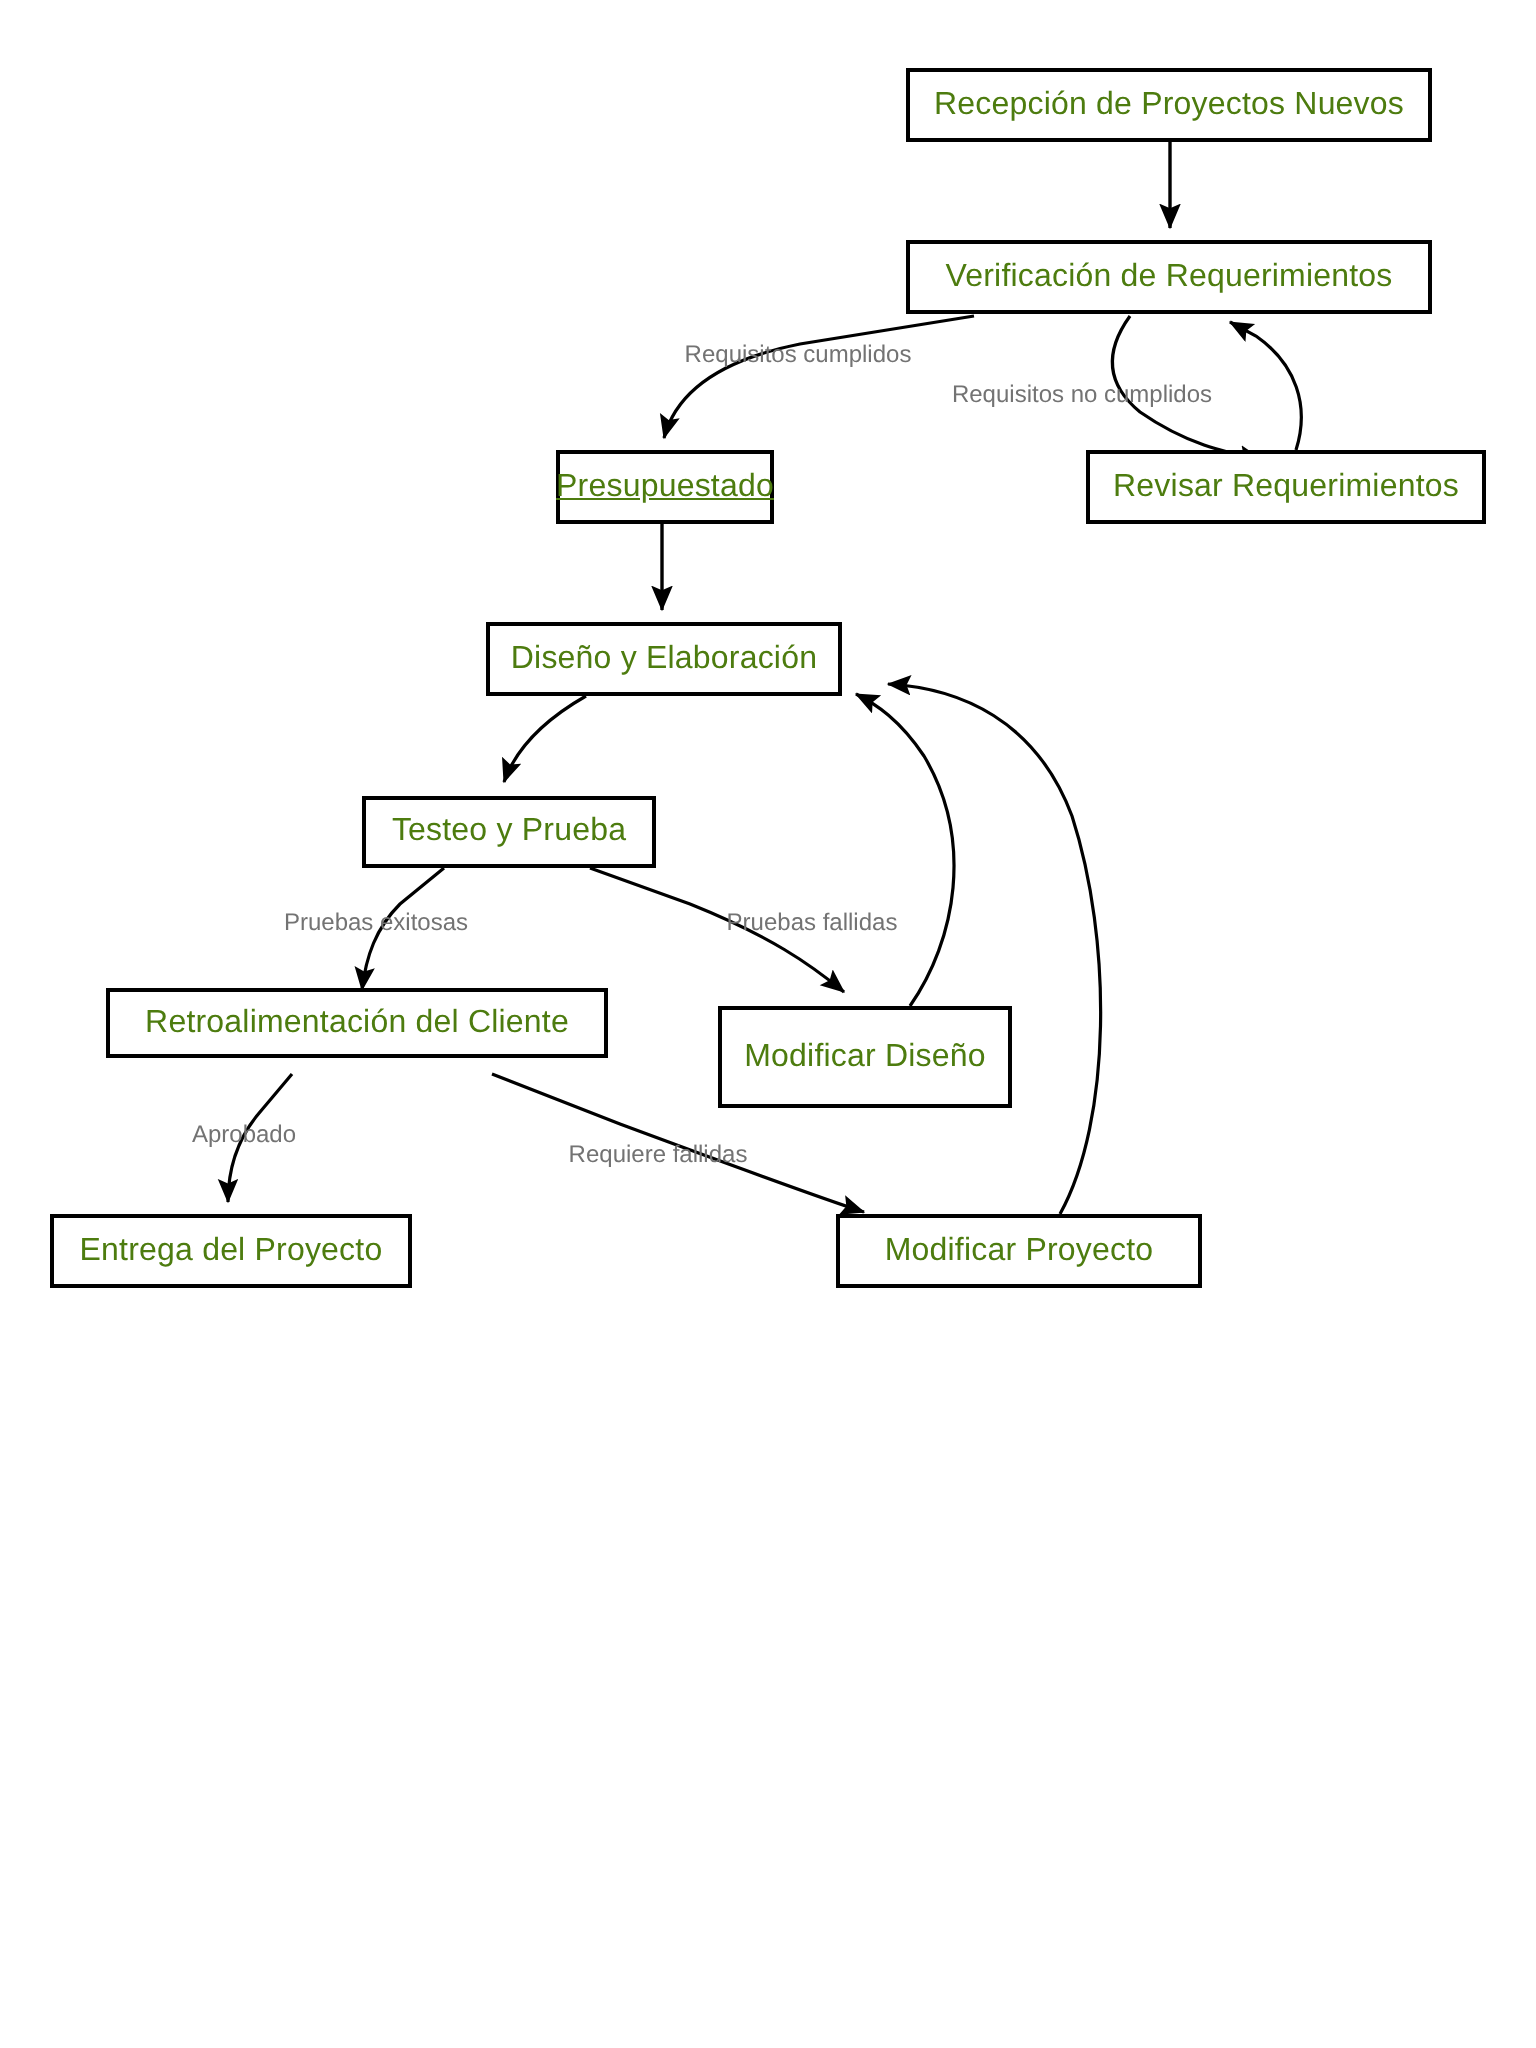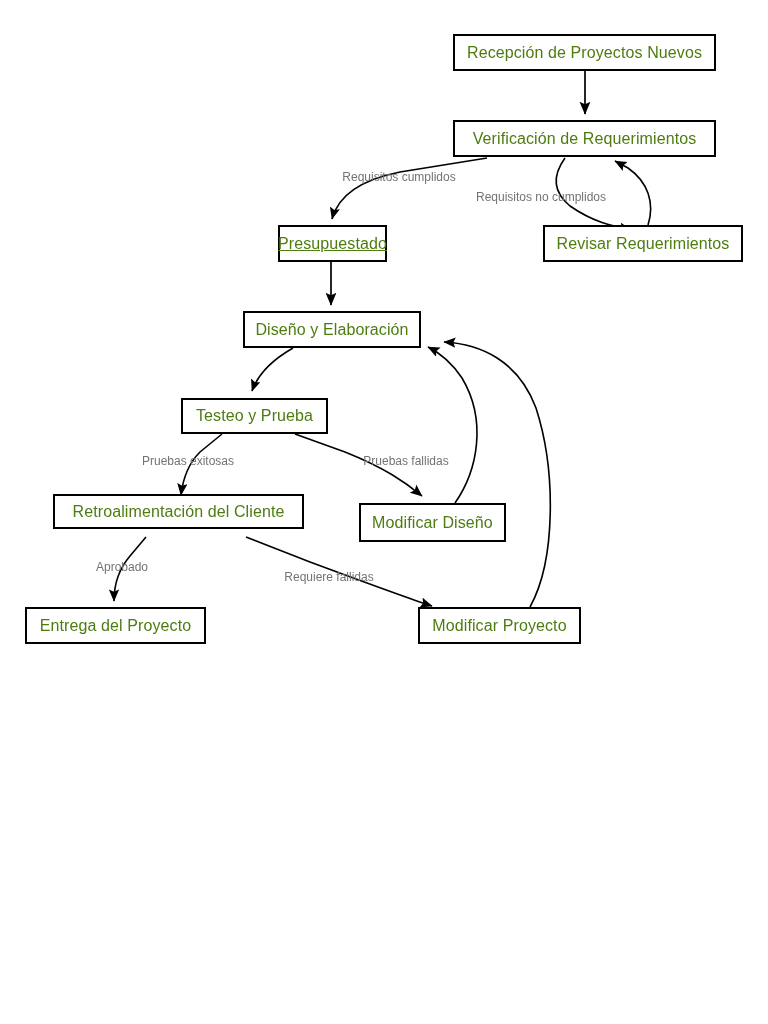--- a/index.html
+++ b/index.html
@@ -115,29 +115,29 @@
   </div>
 
   <div class="node" style="left:181px; top:398px; width:147px; height:36px;">
     <span>Testeo y Prueba</span>
   </div>
 
   <div class="node" style="left:53px; top:494px; width:251px; height:35px;">
     <span>Retroalimentación del Cliente</span>
   </div>
 
-  <div class="node" style="left:359px; top:503px; width:147px; height:39px;">
+  <div class="node" style="left:359px; top:503px; width:147px; height:51px;">
     <span>Modificar Diseño</span>
   </div>
 
   <div class="node" style="left:25px; top:607px; width:181px; height:37px;">
     <span>Entrega del Proyecto</span>
   </div>
 
-  <div class="node" style="left:418px; top:607px; width:163px; height:37px;">
+  <div class="node" style="left:418px; top:607px; width:183px; height:37px;">
     <span>Modificar Proyecto</span>
   </div>
 
   <div class="edge-label" style="left:399px; top:177px;">Requisitos cumplidos</div>
 
   <div class="edge-label" style="left:541px; top:197px;">Requisitos no cumplidos</div>
 
   <div class="edge-label" style="left:188px; top:461px;">Pruebas exitosas</div>
 
   <div class="edge-label" style="left:358px; top:461px;margin-left:48px;">Pruebas fallidas</div>

